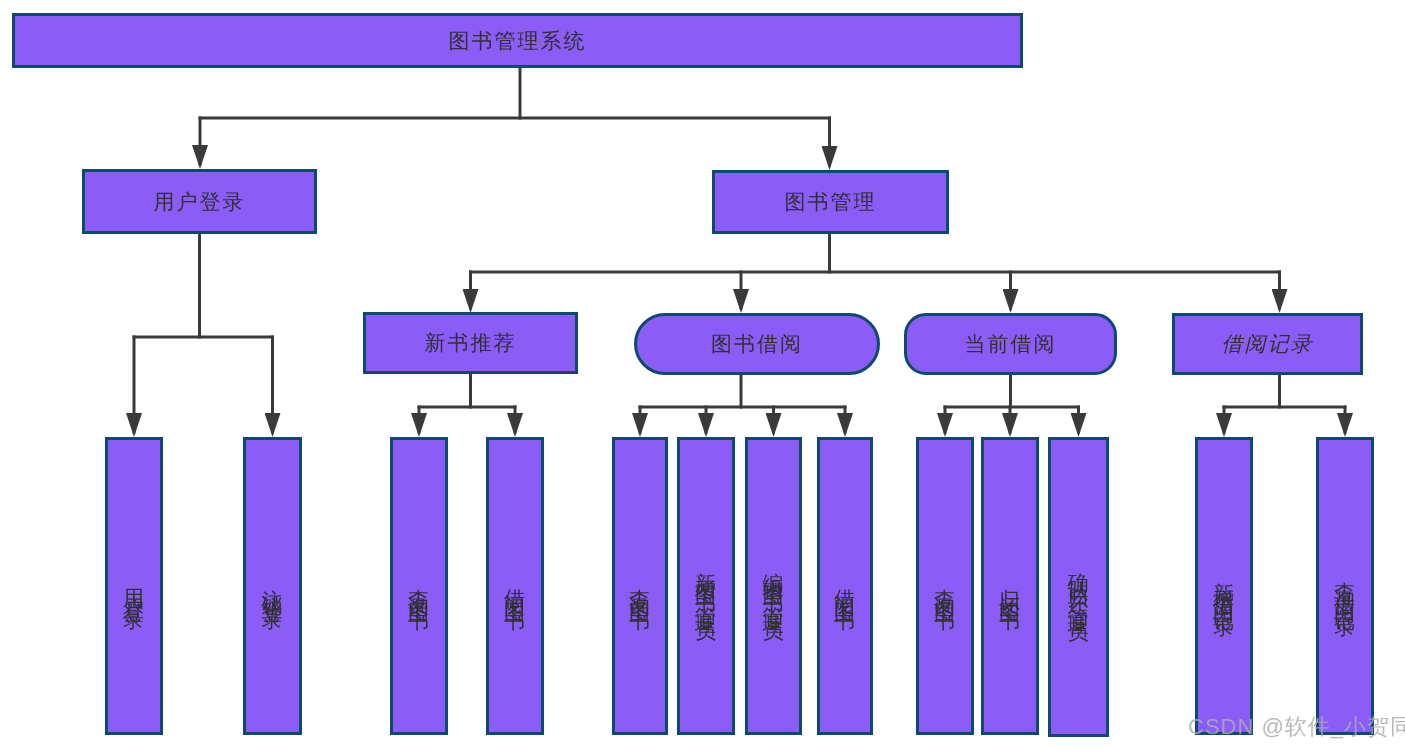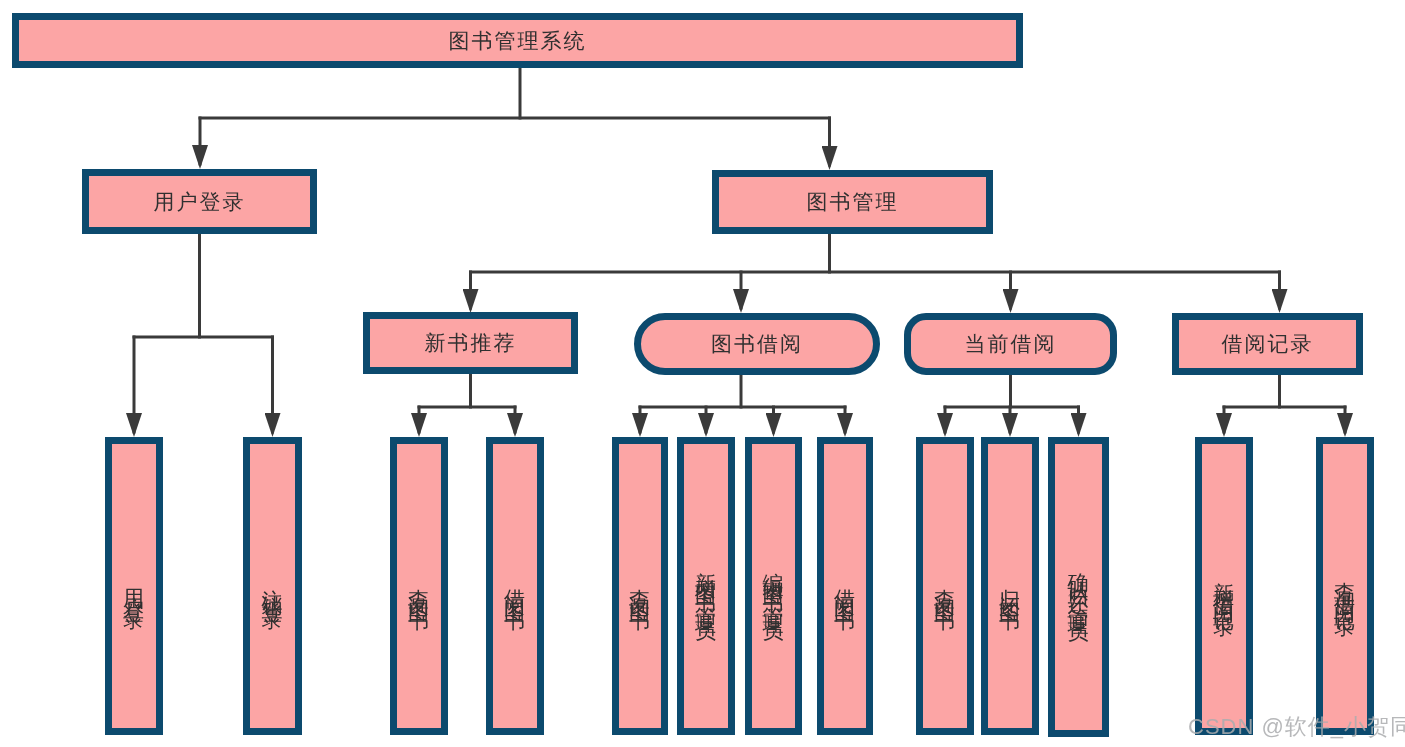--- a/index.html
+++ b/index.html
@@ -25,22 +25,22 @@
   }
   .connector-layer path.link {
     stroke: #3a3a3a;
     stroke-width: 3;
     fill: none;
     stroke-linecap: square;
   }
   .node {
     position: absolute;
     box-sizing: border-box;
-    background: #fca5a5;
-    border: 7px solid #0c4a6e;
+    background: #8b5cf6;
+    border: 3px solid #0c4a6e;
     display: flex;
     align-items: center;
     justify-content: center;
     color: #303030;
     z-index: 2;
   }
   .node.h {
     font-size: 21px;
     letter-spacing: 2px;
     white-space: nowrap;
@@ -119,34 +119,34 @@
     <path class="link" d="M1345 407 V432" marker-end="url(#arrow)"></path>
   </svg>
 
   <div class="node h" style="left:12px; top:13px; width:1011px; height:55px;">
     <span>图书管理系统</span>
   </div>
 
   <div class="node h" style="left:82px; top:169px; width:235px; height:65px;">
     <span>用户登录</span>
   </div>
-  <div class="node h" style="left:712px; top:170px; width:281px; height:64px;">
+  <div class="node h" style="left:712px; top:170px; width:237px; height:64px;">
     <span>图书管理</span>
   </div>
 
   <div class="node h" style="left:363px; top:312px; width:215px; height:62px;">
     <span>新书推荐</span>
   </div>
   <div class="node h" style="left:634px; top:313px; width:246px; height:62px;border-radius:31px;">
     <span>图书借阅</span>
   </div>
   <div class="node h" style="left:904px; top:313px; width:213px; height:62px;border-radius:22px;">
     <span>当前借阅</span>
   </div>
-  <div class="node h" style="left:1172px; top:313px; width:191px; height:62px;">
+  <div class="node h" style="left:1172px; top:313px; width:191px; height:62px;font-style:italic;">
     <span>借阅记录</span>
   </div>
 
   <div class="node v" style="left:105px; top:437px; width:58px; height:298px;">
     <span class="vtext">用户登录</span>
   </div>
   <div class="node v" style="left:243px; top:437px; width:59px; height:298px;">
     <span class="vtext">注销登录</span>
   </div>
 

